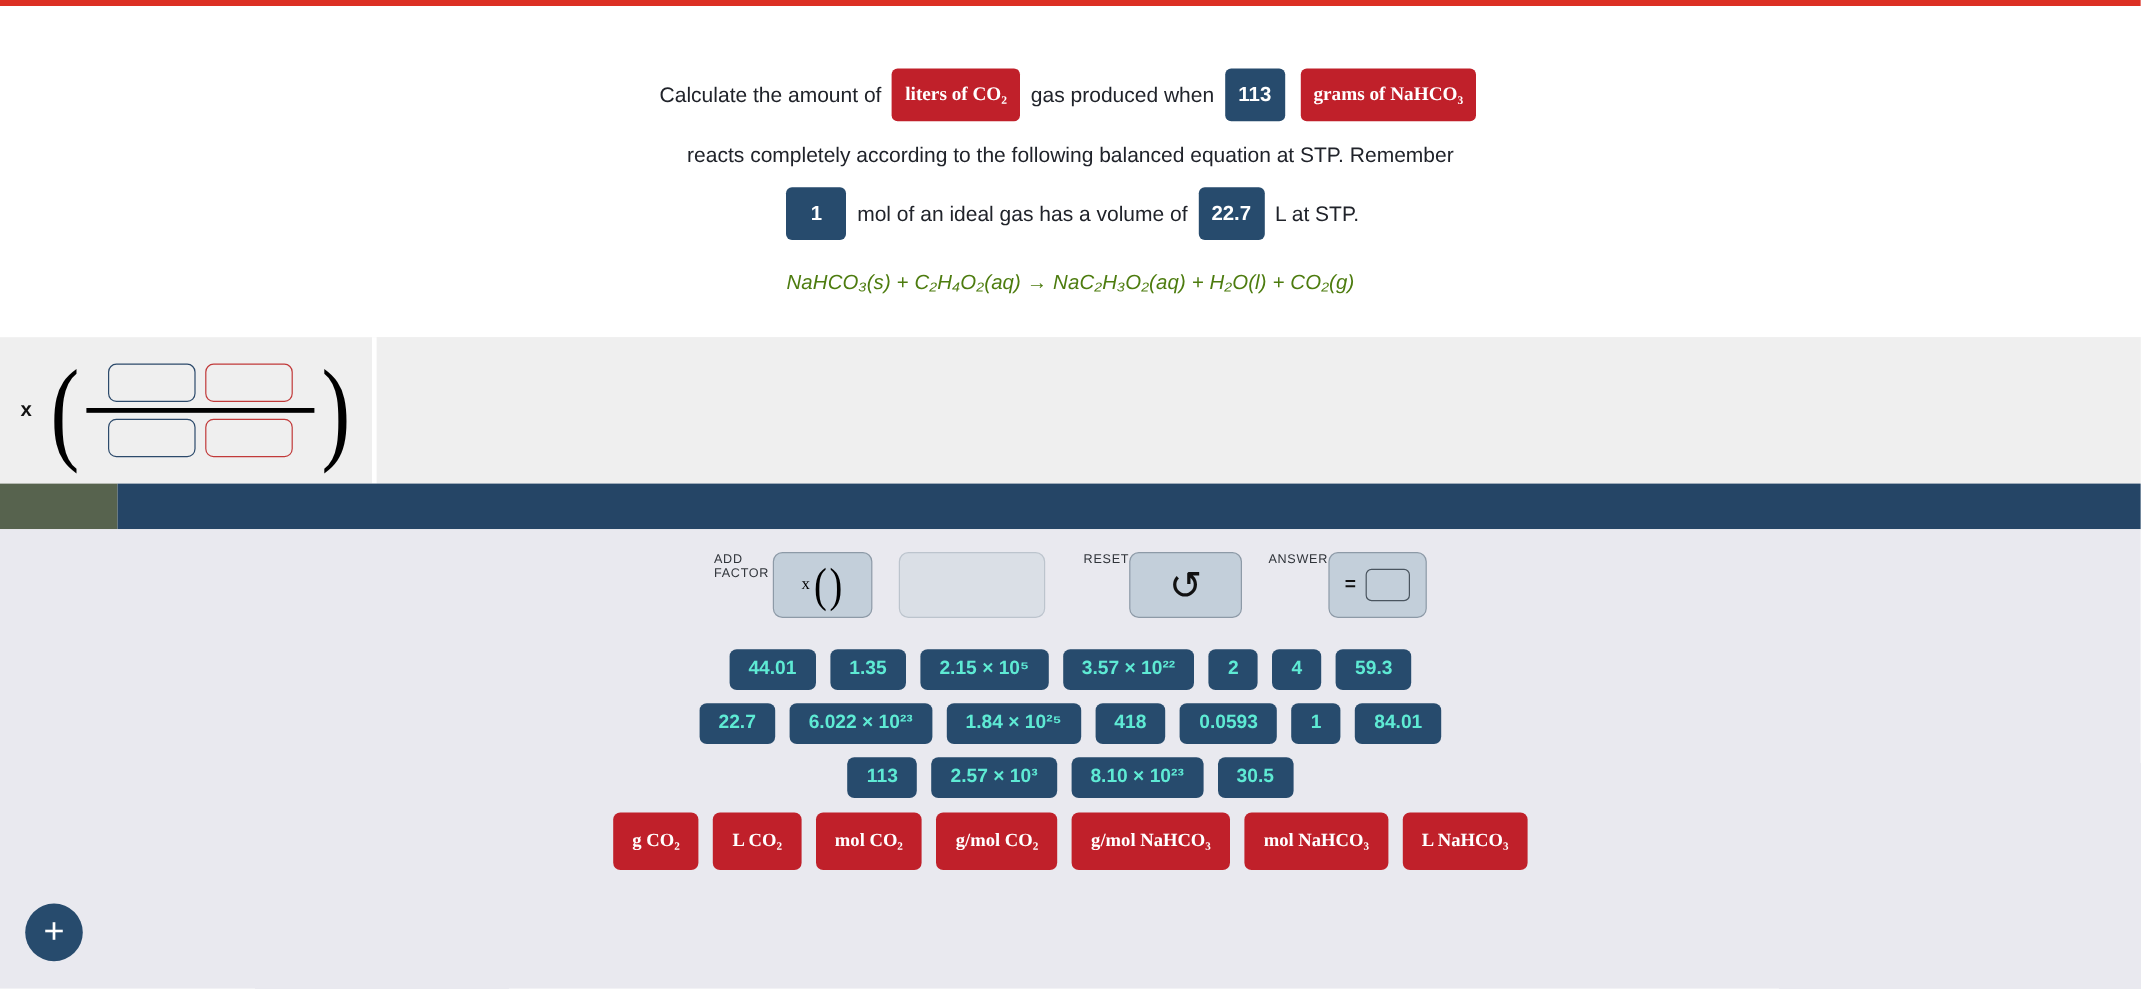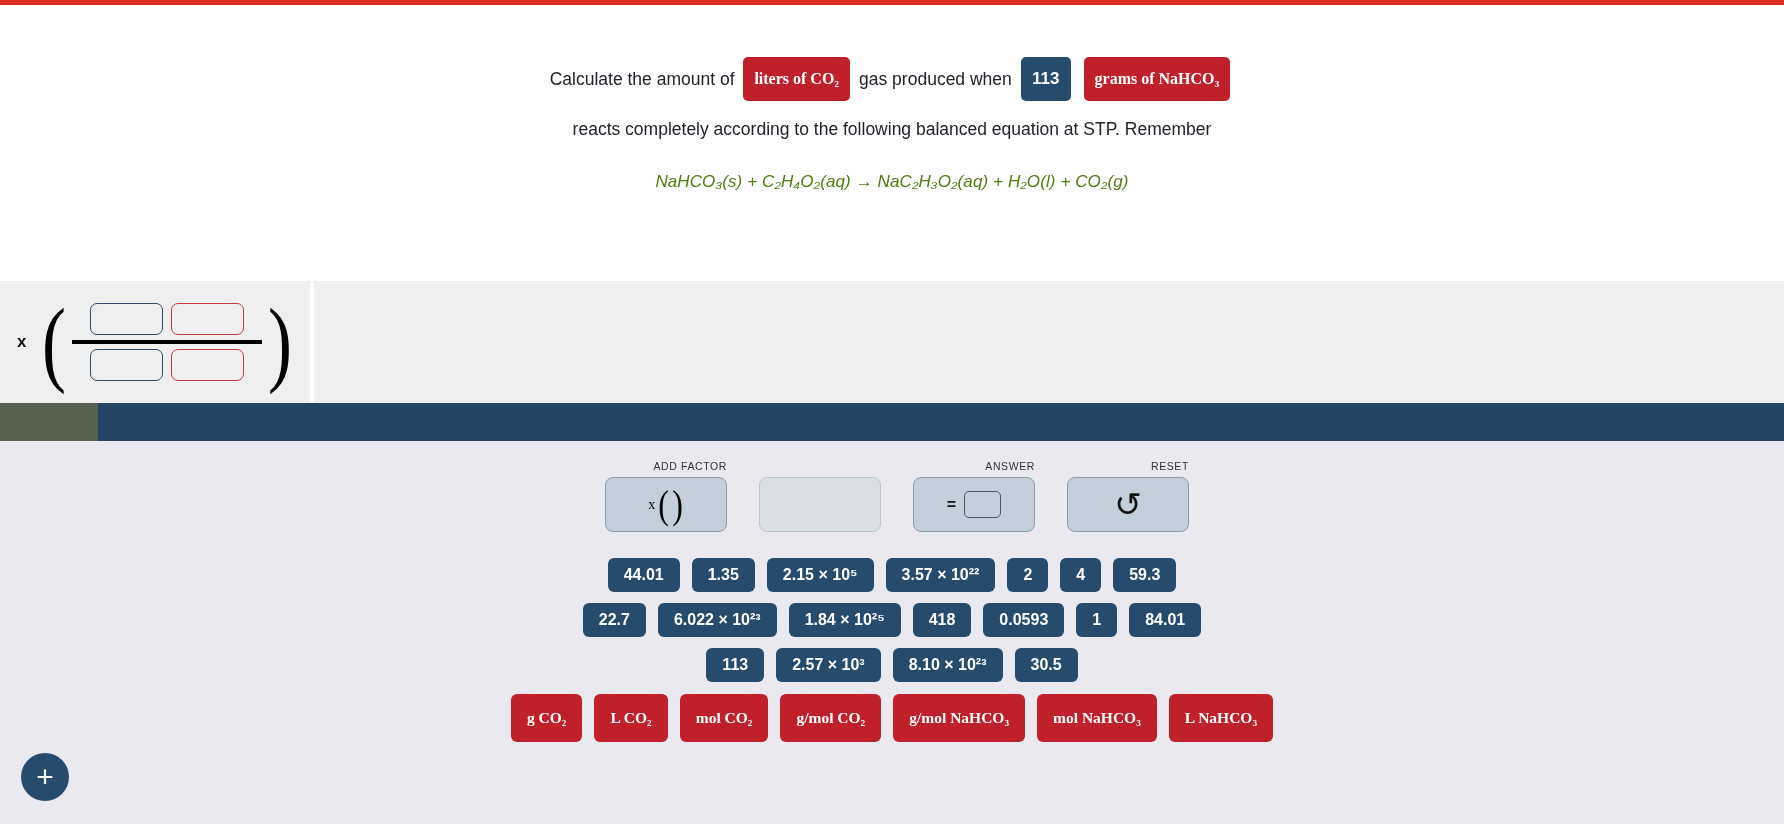--- a/index.html
+++ b/index.html
@@ -196,22 +196,21 @@
   }
 
   .toolbar {
     display: flex;
     justify-content: center;
     gap: 22px;
     padding-top: 19px;
   }
   .tool-group {
     display: flex;
-    flex-direction: column;
-    align-items: flex-end;
+    align-items: flex-start;
     width: 132px;
   }
   .tool-caption {
     font-size: 10.5px;
     color: #30343a;
     letter-spacing: 0.6px;
     margin-bottom: 4px;
     height: 13px;
   }
   .tool-btn {
@@ -260,21 +259,21 @@
   
   .tiles { padding-top: 26px; }
   .tile-row {
     display: flex;
     justify-content: center;
     gap: 12px;
     margin-bottom: 11px;
   }
   .tile-num {
     background: #274b6d;
-    color: #ffffff;
+    color: #5eead4;
     border-radius: 6px;
     font-size: 16px;
     font-weight: bold;
     padding: 8px 16px;
     min-width: 38px;
     text-align: center;
     white-space: nowrap;
     box-sizing: border-box;
     cursor: pointer;
   }
@@ -325,20 +324,26 @@
       <span class="blank-unit">liters of CO₂</span>
       <span class="q-text">gas produced when</span>
       <span class="blank-num">113</span>
       <span class="blank-unit">grams of NaHCO₃</span>
     </div>
 
     <div class="q-line">
       <span class="q-text">reacts completely according to the following balanced equation at STP. Remember</span>
     </div>
 
+    <div class="q-line">
+      <span class="blank-num">1</span>
+      <span class="q-text">mol of an ideal gas has a volume of</span>
+      <span class="blank-num">22.7</span>
+      <span class="q-text">L at STP.</span>
+    </div>
 
     <div class="equation-line">NaHCO₃(s) + C₂H₄O₂(aq) → NaC₂H₃O₂(aq) + H₂O(l) + CO₂(g)</div>
   </div>
 </div>
 
 <div class="work-row">
 
 
   <div class="factor-wrap">
     <span class="times-sign">x</span>
@@ -380,33 +385,33 @@
         </span>
       </div>
     </div>
 
     <div class="tool-group">
       <div class="tool-caption"></div>
       <div class="tool-btn ghost"></div>
     </div>
 
     <div class="tool-group">
+      <div class="tool-caption">RESET</div>
+      <div class="tool-btn">
+        <span class="reset-icon">↺</span>
+      </div>
+    </div>
+
+    <div class="tool-group">
       <div class="tool-caption">ANSWER</div>
       <div class="tool-btn">
         <span class="answer-inner">
           <span class="answer-eq">=</span>
           <span class="answer-box"></span>
         </span>
-      </div>
-    </div>
-
-    <div class="tool-group">
-      <div class="tool-caption">RESET</div>
-      <div class="tool-btn">
-        <span class="reset-icon">↺</span>
       </div>
     </div>
 
   </div>
 
   <div class="tiles">
     <div class="tile-row">
       <div class="tile-num">44.01</div>
       <div class="tile-num">1.35</div>
       <div class="tile-num">2.15 × 10⁵</div>

